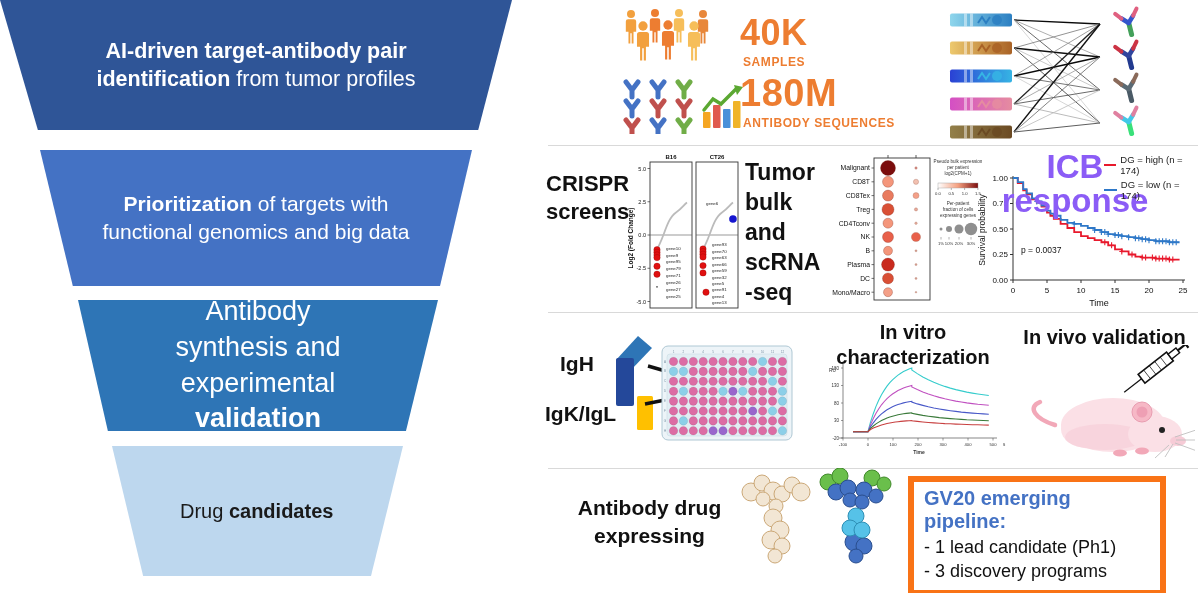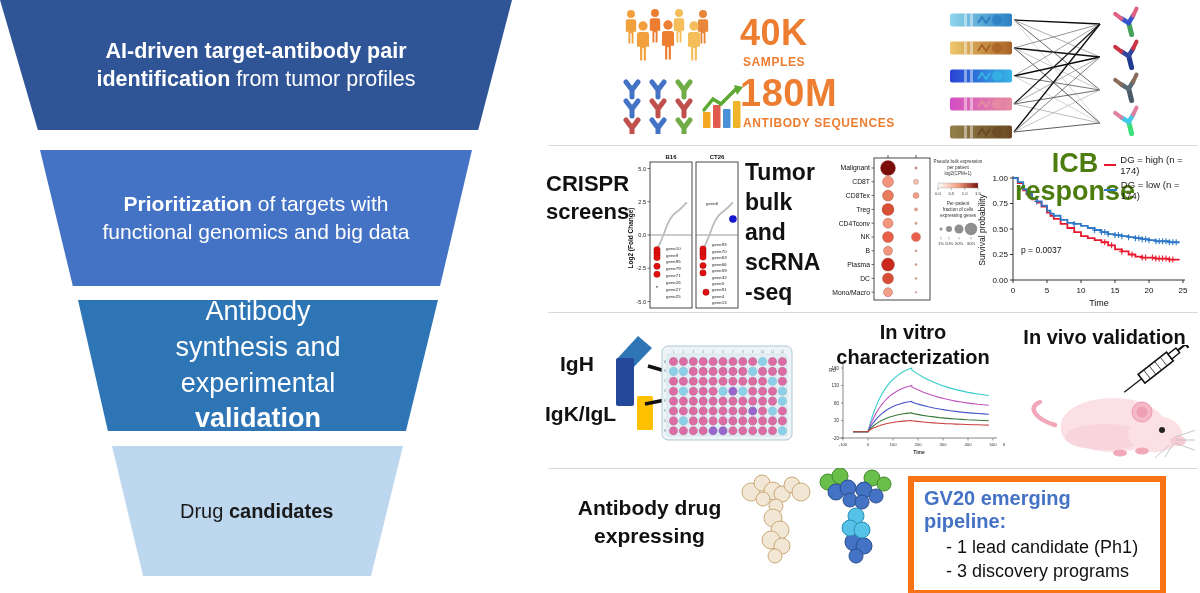--- a/index.html
+++ b/index.html
@@ -13,27 +13,27 @@
           clip-path:polygon(0 0,100% 0,92.6% 100%,7.6% 100%);font-size:21px;padding:0 52px;box-sizing:border-box;}
   .stage2{left:78px;top:300px;width:360px;height:131px;background:#2E75B6;
           clip-path:polygon(0 0,100% 0,91.1% 100%,8.3% 100%);font-size:27px;padding:0 78px;box-sizing:border-box;}
   .stage3{left:112px;top:446px;width:291px;height:130px;background:#BDD7EE;color:#1a1a1a;
           clip-path:polygon(0 0,100% 0,89% 100%,10.7% 100%);font-size:20px;padding:16px 68px;box-sizing:border-box;}
   .sep{position:absolute;left:548px;width:650px;height:1px;background:#D9D9D9;}
   .abs{position:absolute;}
   .orange-big{font-size:36px;font-weight:bold;color:#ED7D31;letter-spacing:.5px;}
   .orange-small{font-size:12px;font-weight:bold;color:#ED7D31;letter-spacing:.6px;}
   .blk-title{font-weight:bold;color:#111;}
-  .km-title{text-align:center;font-weight:bold;color:#4d7c0f;font-size:27px;line-height:1.02;}
+  .km-title{text-align:center;font-weight:bold;color:#8b5cf6;font-size:33px;line-height:1.02;}
   .km-legend{font-size:9.5px;color:#222;}
   .km-legend .row{display:flex;align-items:center;margin-bottom:3px;}
   .kdash{display:inline-block;width:13px;height:2.5px;margin-right:4px;}
   .gv-box{border:6px solid #f97316;background:#fff;padding:5px 10px 6px 10px;box-sizing:border-box;}
   .gv-title{font-size:20px;font-weight:bold;color:#4472C4;margin-bottom:2px;}
-  .gv-item{font-size:18px;color:#111;line-height:1.35;margin-left:22px;}
+  .gv-item{font-size:18px;color:#111;line-height:1.35;}
   svg text{font-family:"Liberation Sans",sans-serif;}
 </style>
 </head>
 <body>
 
 <div class="canvas">
 
   <div class="funnel">
     <div class="stage stage0" style="background: rgb(47, 85, 151);">
       <div><span></span><b>AI-driven target-antibody pair identification</b><span> from tumor profiles</span></div>

